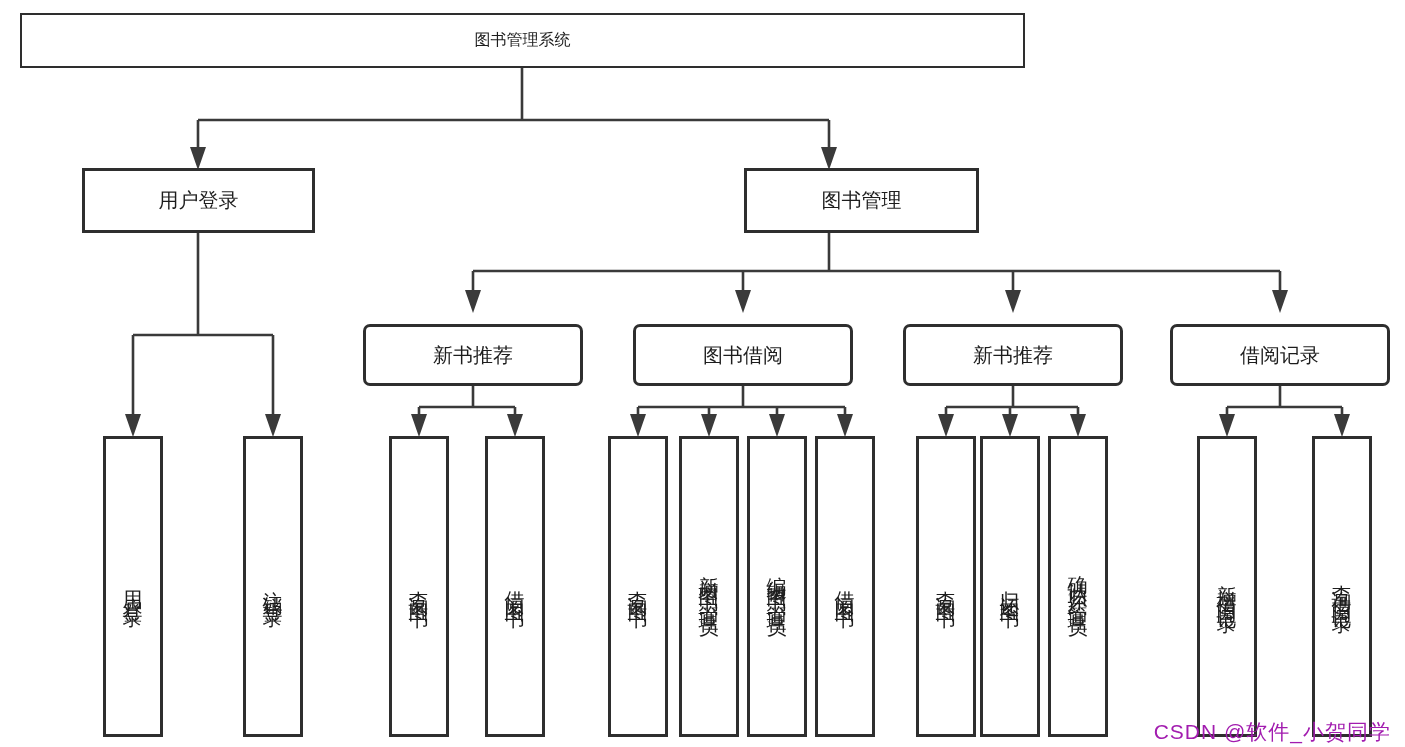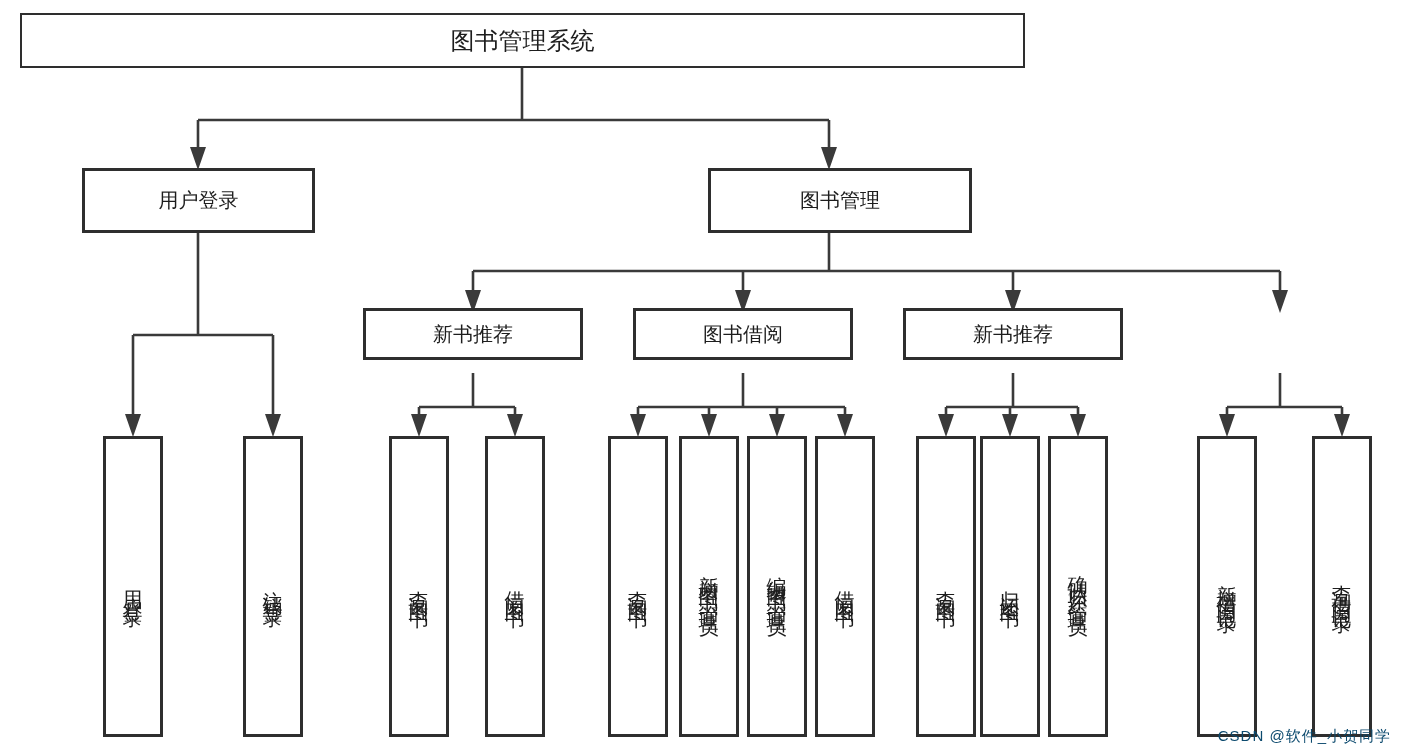--- a/index.html
+++ b/index.html
@@ -39,26 +39,26 @@
     align-items: center;
     justify-content: center;
     color: #1d1d1d;
     font-size: 20px;
     text-align: center;
   }
   .box.root {
     left: 20px; top: 13px;
     width: 1005px; height: 55px;
     border-width: 2px;
-    font-size: 24px;
+    font-size: 16px;
   }
   .box.branch { top: 168px; height: 65px; }
   .branch.b0 { left: 82px;  width: 233px; }
-  .branch.b1 { left: 708px; width: 264px; font-family: Liberation Mono, monospace; }
-  .box.module { top: 308px; width: 220px; height: 52px; }
+  .branch.b1 { left: 744px; width: 235px; font-family: Liberation Mono, monospace; }
+  .box.module { top: 324px; width: 220px; height: 62px; border-radius: 7px; }
   .module.m0 { left: 363px; }
   .module.m1 { left: 633px; text-align: right; }
   .module.m2 { left: 903px; }
   .module.m3 { left: 1170px; }
   .box.leaf {
     top: 436px;
     width: 60px;
     height: 301px;
     writing-mode: vertical-lr;
     text-orientation: mixed;
@@ -76,22 +76,22 @@
   .leaf.l7  { left: 815px; }
   .leaf.l8  { left: 916px; }
   .leaf.l9  { left: 980px; }
   .leaf.l10 { left: 1048px; }
   .leaf.l11 { left: 1197px; }
   .leaf.l12 { left: 1312px; }
   .watermark {
     position: absolute;
     right: 14px;
     bottom: 1px;
-    font-size: 15px;
-    color: #0c4a6e;
+    font-size: 21px;
+    color: #a21caf;
     letter-spacing: 1px;
     white-space: nowrap;
   }
 </style>
 </head>
 <body>
 
 <div class="stage">
 
   <svg class="connectors" viewBox="0 0 1405 747" aria-hidden="true">
@@ -134,20 +134,21 @@
   </svg>
 
   <div class="box root">图书管理系统</div>
 
   <div class="box branch b0">用户登录</div>
   <div class="box branch b1">图书管理</div>
 
   <div class="box module m0">新书推荐</div>
   <div class="box module m1">图书借阅</div>
   <div class="box module m2">新书推荐</div>
+  <div class="box module m3">借阅记录</div>
 
   <div class="box leaf l0">用户登录</div>
   <div class="box leaf l1">注销登录</div>
   <div class="box leaf l2">查询图书</div>
   <div class="box leaf l3">借阅图书</div>
   <div class="box leaf l4">查询图书</div>
   <div class="box leaf l5">新增图书（管理员）</div>
   <div class="box leaf l6">编辑图书（管理员）</div>
   <div class="box leaf l7">借阅图书</div>
   <div class="box leaf l8">查询图书</div>

